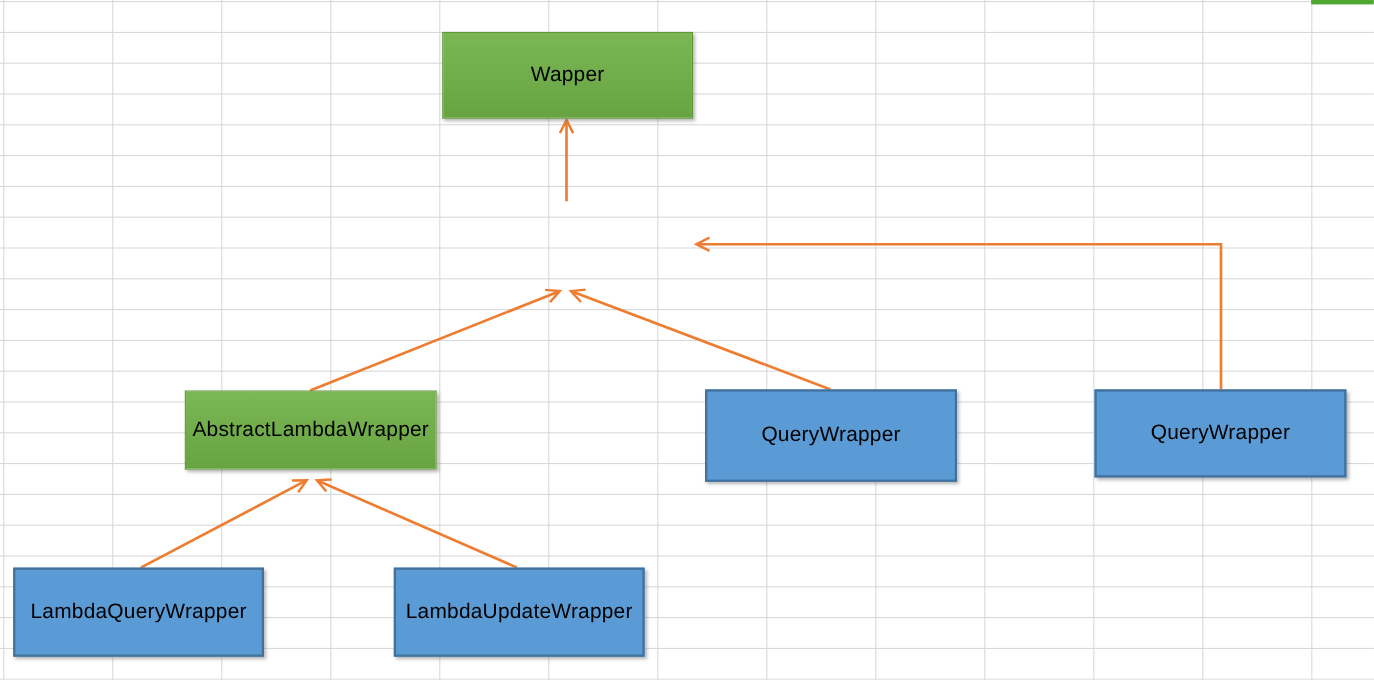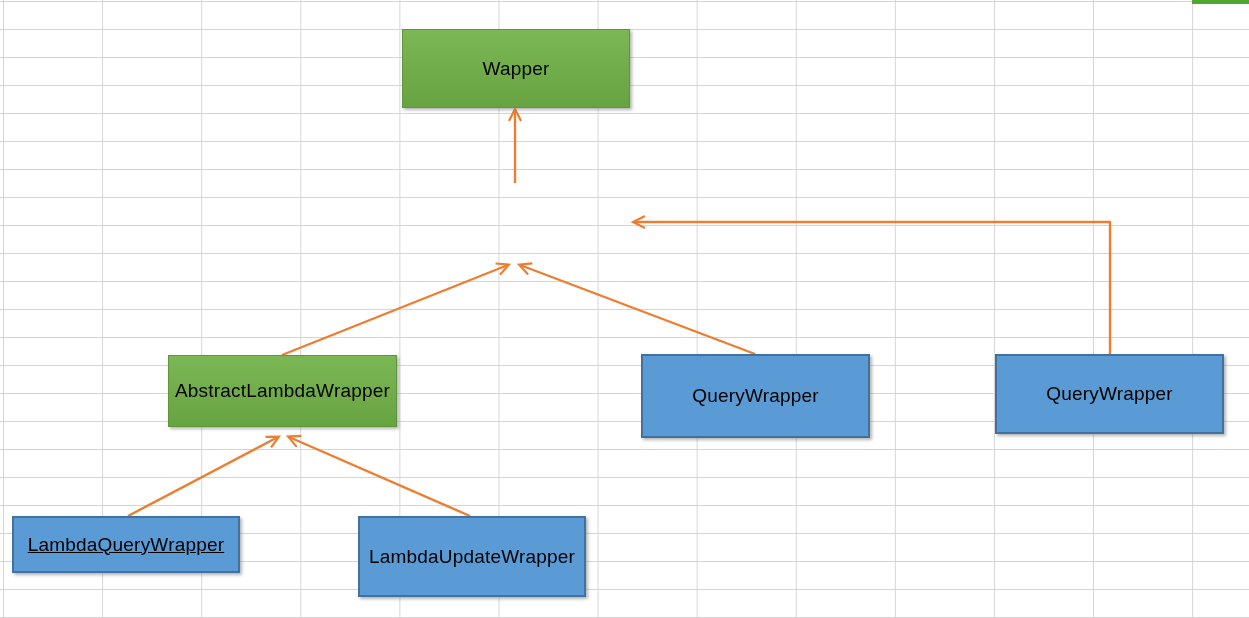--- a/index.html
+++ b/index.html
@@ -74,15 +74,15 @@
         <polyline class="edge" points="1110,354 1110,222 634,222" marker-end="url(#arrowhead)"></polyline>
         <polyline class="edge" points="128,516 278,437" marker-end="url(#arrowhead)"></polyline>
         <polyline class="edge" points="470,516 289,437" marker-end="url(#arrowhead)"></polyline>
       </g>
   </svg>
   <div id="selection-bar" style="left: 1192px; top: 0px; width: 57px; height: 4px;"></div>
 <div class="node green" style="left: 402px; top: 29px; width: 228px; height: 79px;">Wapper</div>
     <div class="node green" style="left: 168px; top: 355px; width: 229px; height: 72px;">AbstractLambdaWrapper</div>
     <div class="node blue" style="left: 641px; top: 354px; width: 229px; height: 84px;">QueryWrapper</div>
     <div class="node blue" style="left: 995px; top: 354px; width: 229px; height: 80px;">QueryWrapper</div>
-    <div class="node blue" style="left: 12px; top: 516px; width: 228px; height: 57px; text-decoration: underline;">LambdaQueryWrapper</div>
+    <div class="node blue" style="left: 12px; top: 516px; width: 228px; height: 81px;">LambdaQueryWrapper</div>
     <div class="node blue" style="left: 358px; top: 516px; width: 228px; height: 81px;">LambdaUpdateWrapper</div>
   </div>
 
 </body></html>

